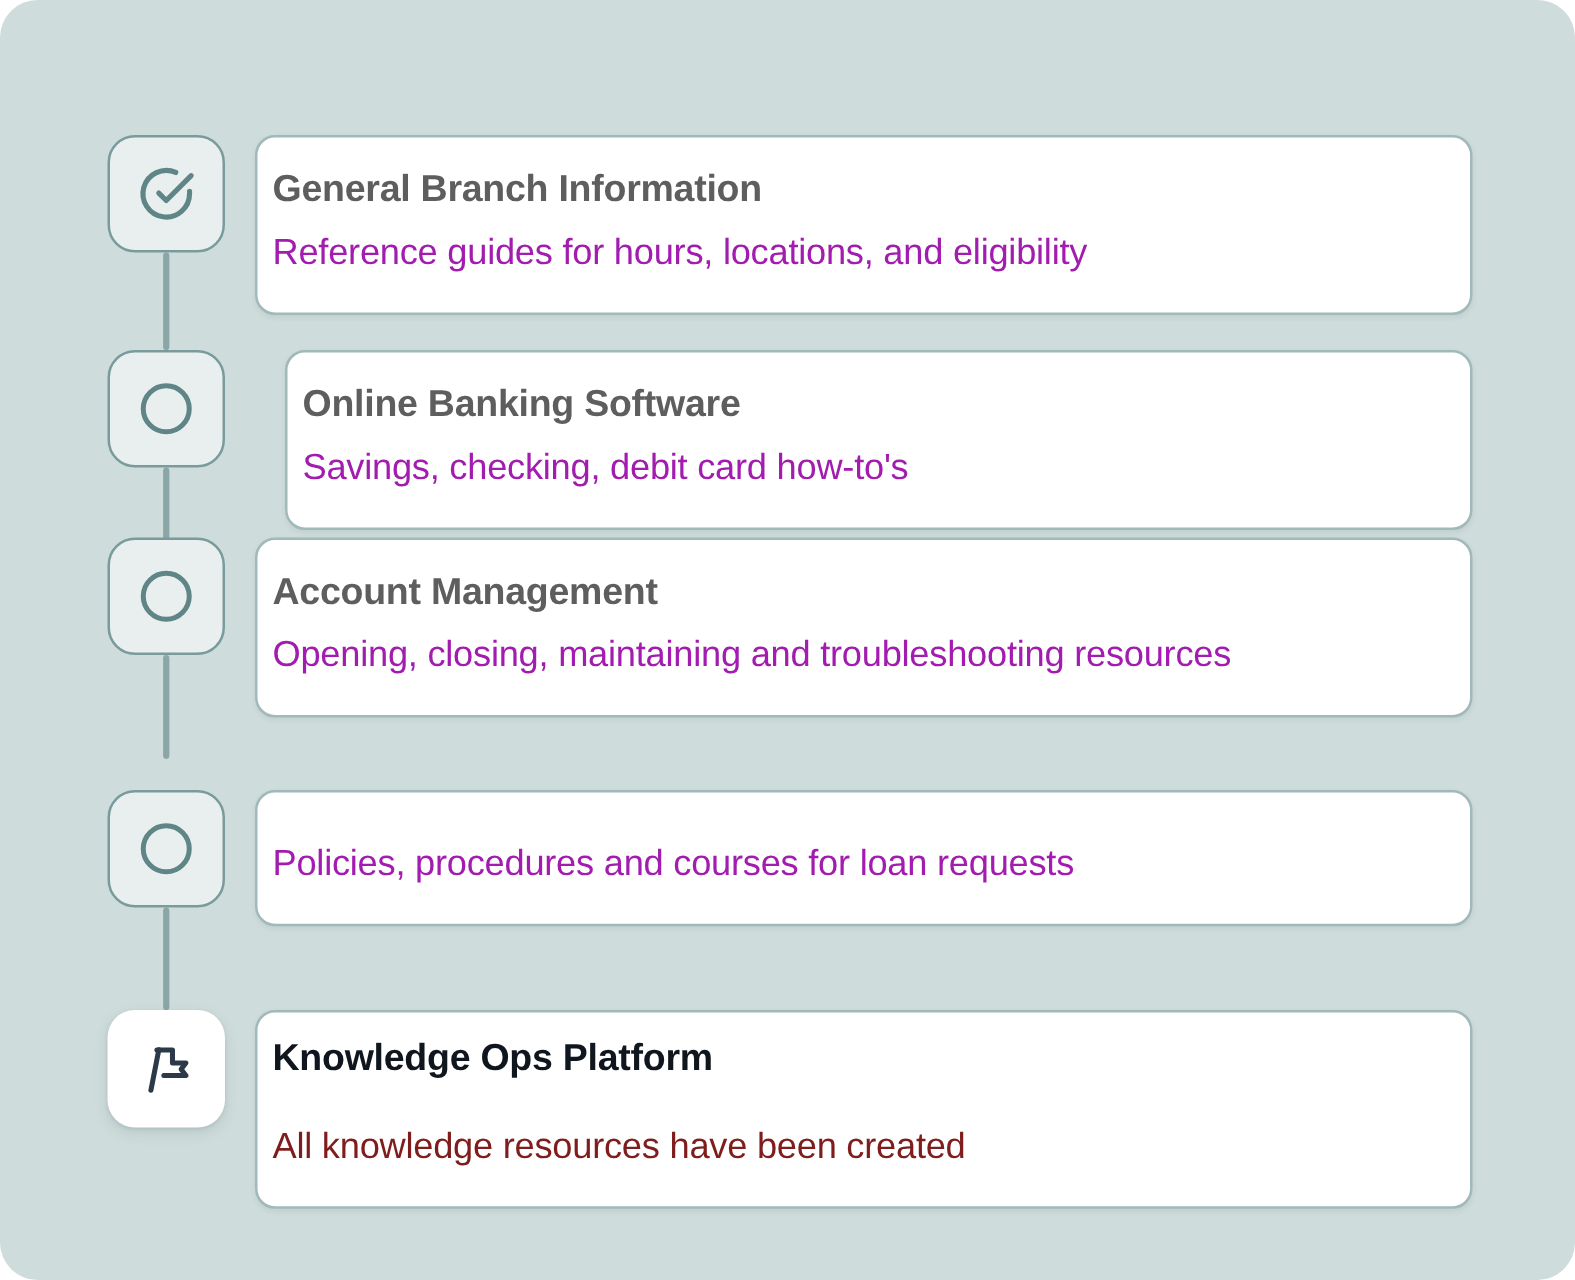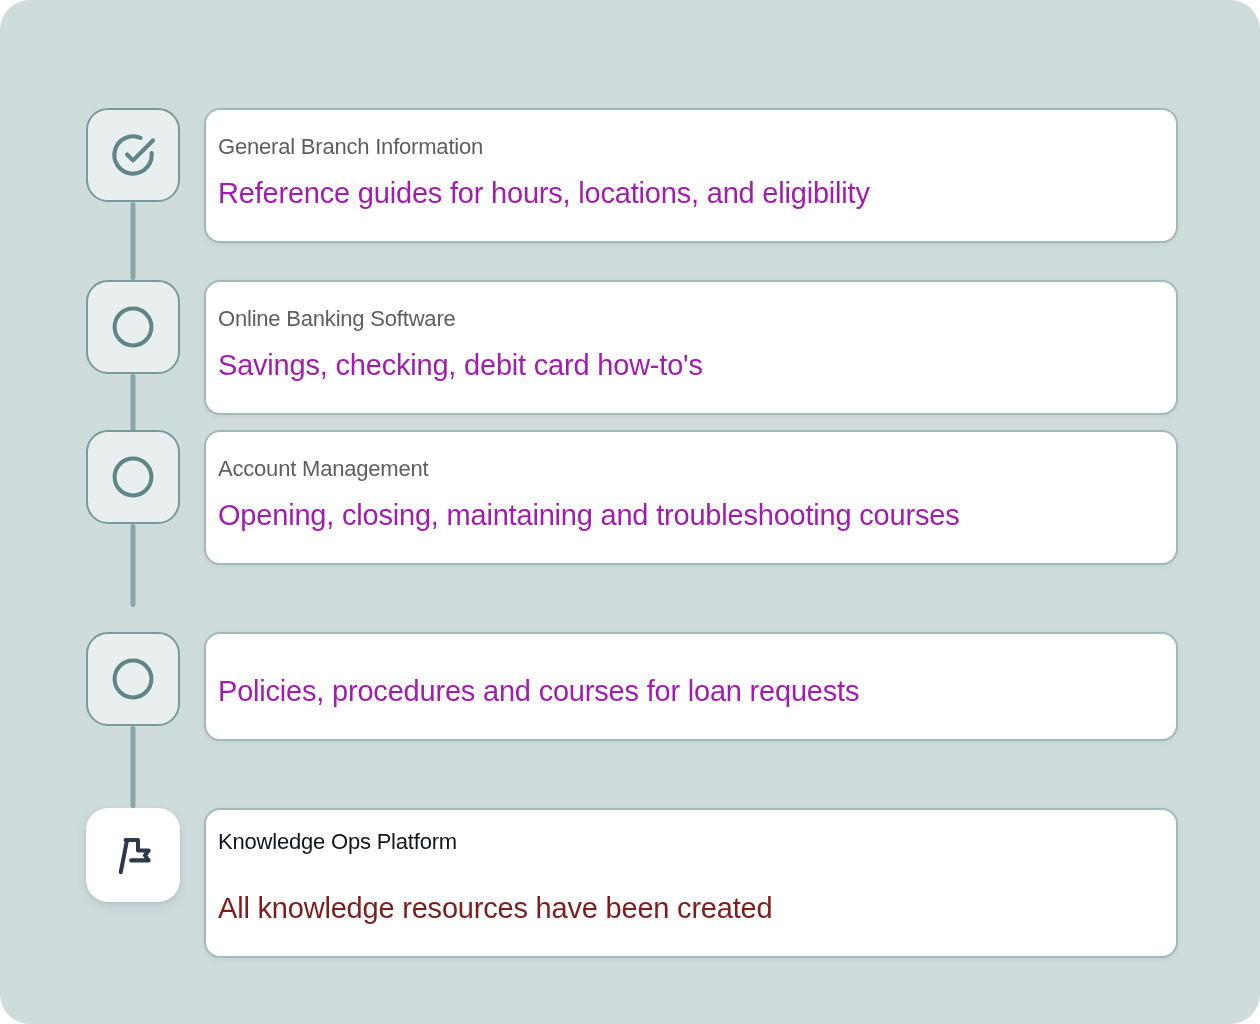--- a/index.html
+++ b/index.html
@@ -93,22 +93,22 @@
     background: #ffffff;
     border: 2px solid #a2b9ba;
     border-radius: 16px;
     padding: 26px 22px 28px 12px;
     box-shadow: 0 2px 4px rgba(80, 108, 110, 0.10);
   }
 
   .card-inner { padding-left: 0; }
 
   .card-title {
-    font-size: 22px;
-    font-weight: normal;
+    font-size: 30px;
+    font-weight: bold;
     color: #5e5e5e;
     line-height: 1.18;
     letter-spacing: -0.2px;
     white-space: nowrap;
   }
 
   .card-sub {
     margin-top: 16px;
     font-size: 29px;
     font-weight: normal;
@@ -117,21 +117,21 @@
     letter-spacing: -0.2px;
     white-space: nowrap;
   }
 
   
   .card.final .card-title { color: #10161d; }
   .card.final .card-sub   { color: #7f1d1d; margin-top: 36px; }
 
   
   #step-1 { top: 108px; }
-  #step-2 { top: 280px; }
+  #step-2 { top: 280px; gap: 24px; }
   #step-3 { top: 430px; }
   #step-4 { top: 632px; }
   #step-5 { top: 808px; }
 
   #step-1 .connector { height: 78px; }
   #step-2 .connector { height: 82px; }
   #step-3 .connector { height: 83px; }
   #step-4 .connector { height: 82px; }
 
   #step-1 .card { padding-top: 24px; padding-bottom: 30px; }
@@ -188,21 +188,21 @@
         <div class="node outline">
           <svg class="icon-svg" width="48" height="48" viewBox="0 0 24 24" fill="none" stroke="#5f8586" stroke-width="2">
             <circle cx="12" cy="12" r="9.2"></circle>
           </svg>
         </div>
         <div class="connector"></div>
       </div>
       <div class="card">
         <div class="card-inner">
           <div class="card-title">Account Management</div>
-          <div class="card-sub">Opening, closing, maintaining and troubleshooting courses</div>
+          <div class="card-sub">Opening, closing, maintaining and troubleshooting resources</div>
         </div>
       </div>
     </div>
 
     <div class="step" id="step-4">
       <div class="rail">
         <div class="node outline">
           <svg class="icon-svg" width="48" height="48" viewBox="0 0 24 24" fill="none" stroke="#5f8586" stroke-width="2">
             <circle cx="12" cy="12" r="9.2"></circle>
           </svg>

